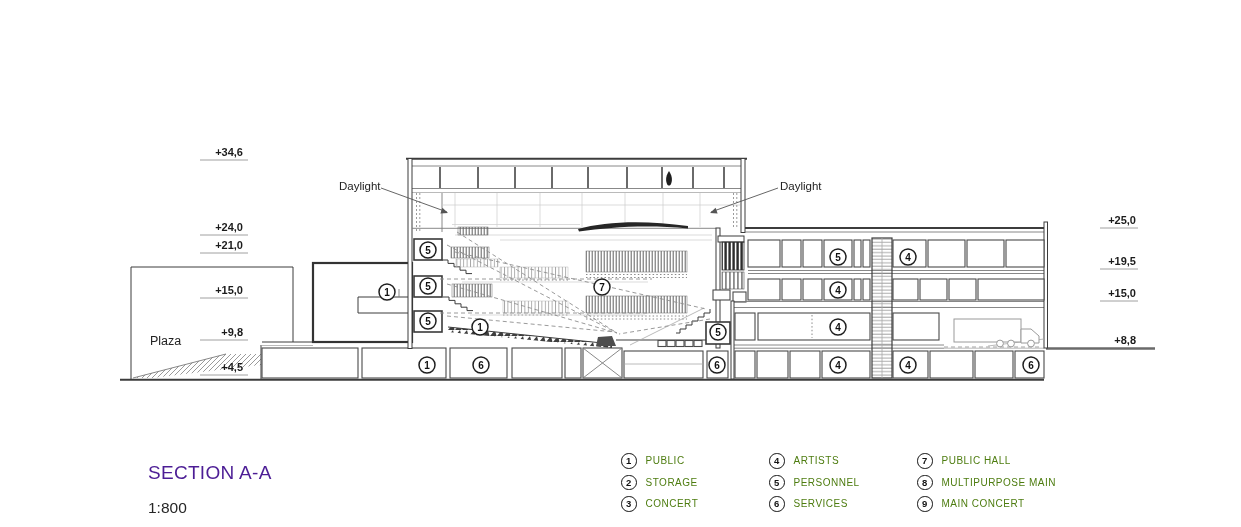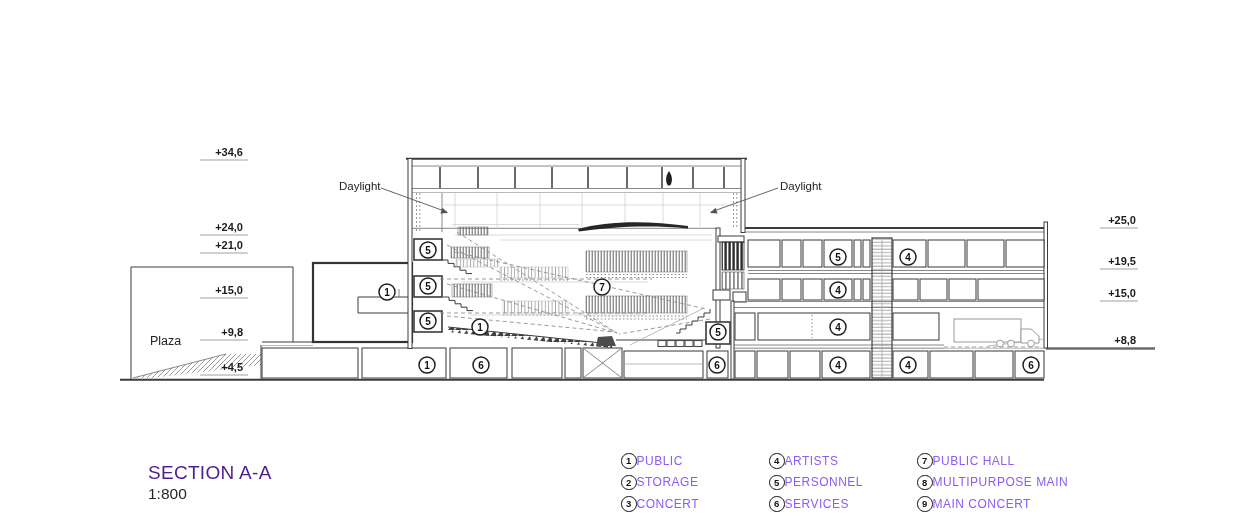--- a/index.html
+++ b/index.html
@@ -25,30 +25,30 @@
 
   .marker-circle{fill:#ffffff;stroke:#1f1f1f;stroke-width:1.5;}
   .marker-num{font:bold 10px "Liberation Sans",sans-serif;fill:#111;}
   .elev-text{font:bold 11px "Liberation Sans",sans-serif;fill:#1b1b1b;}
   .elev-line{stroke:#a0a0a0;stroke-width:1;}
   .anno{font:11.5px "Liberation Sans",sans-serif;fill:#232323;}
   .anno-lg{font:12.5px "Liberation Sans",sans-serif;fill:#232323;}
 
   .titleblock{position:absolute;left:148px;top:462px;}
   .tb-title{font-size:19px;letter-spacing:.3px;color:#4c1d95;}
-  .tb-scale{font-size:15.5px;color:#262626;margin-top:1px;}
+  .tb-scale{font-size:15.5px;color:#262626;margin-top:15px;}
 
   .legend{position:absolute;left:621px;top:450px;display:flex;}
   .legend-col{display:flex;flex-direction:column;width:148px;}
   .legend-col:last-child{width:auto;}
   .legend-item{display:flex;align-items:center;height:21.5px;}
   .legend-num{width:15.5px;height:15.5px;box-sizing:border-box;border:1.6px solid #151515;
     border-radius:50%;display:inline-flex;align-items:center;justify-content:center;
     font-size:9.5px;font-weight:bold;color:#111;flex:0 0 auto;}
-  .legend-label{font-size:12px;letter-spacing:.5px;color:#8b5cf6;white-space:nowrap;}
+  .legend-label{margin-left:9px;font-size:10px;letter-spacing:.5px;color:#4d7c0f;white-space:nowrap;}
 </style>
 </head>
 <body>
 
 <div class="canvas">
 <svg class="drawing" width="1241" height="527" viewBox="0 0 1241 527">
   <defs>
     <pattern id="pComb" width="3" height="24" patternUnits="userSpaceOnUse">
       <line x1="1.2" y1="0" x2="1.2" y2="24" stroke="#5e5e5e" stroke-width="1"></line>
     </pattern>

